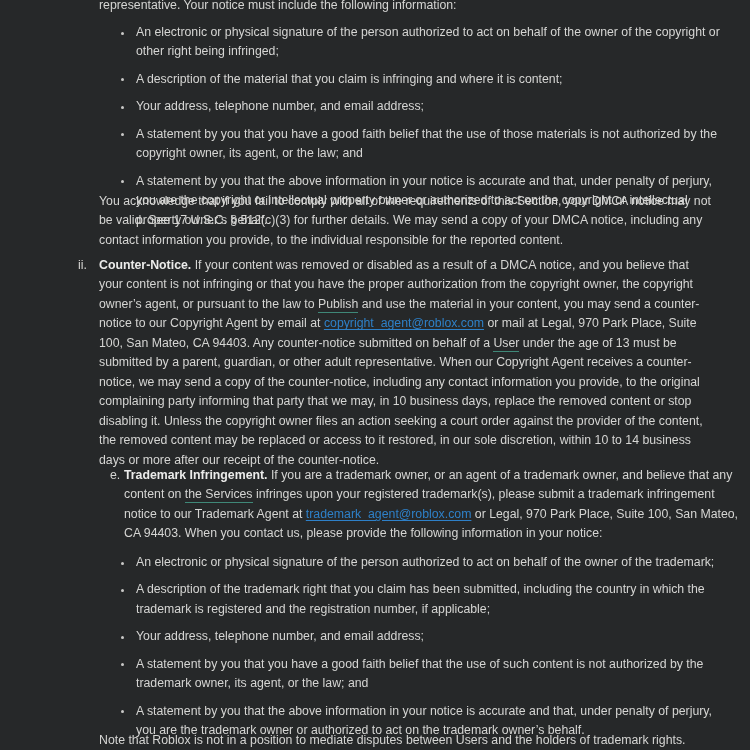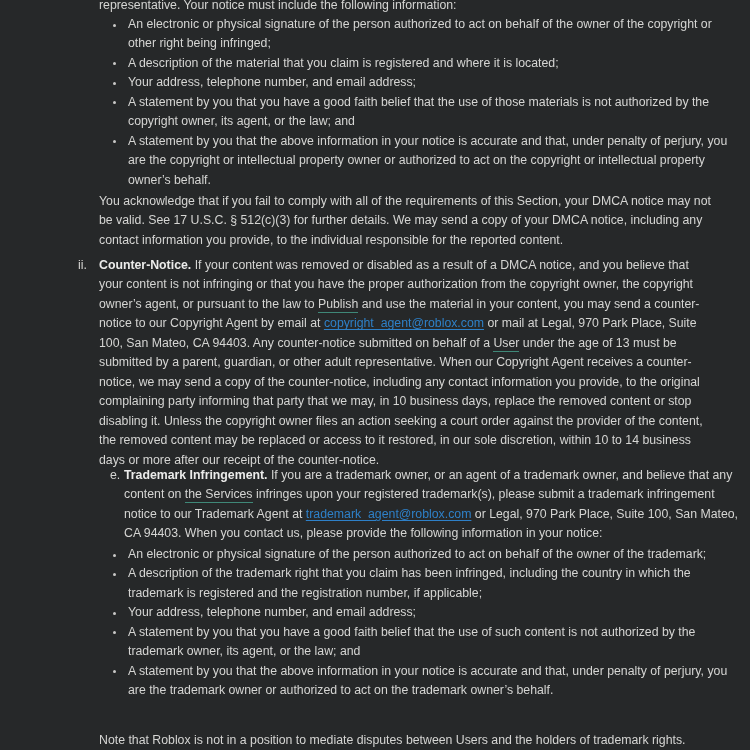--- a/index.html
+++ b/index.html
@@ -66,21 +66,21 @@
   
   ul.bullets {
     position: absolute;
     margin: 0;
     padding: 0;
     list-style: none;
     width: 630px;
   }
   ul.bullets > li {
     position: relative;
-    margin: 0;
+    margin: 8px;
     padding-left: 29px;
     color: #d5d5d3;
   }
   ul.bullets > li::before {
     content: "";
     position: absolute;
     left: 14px;
     top: 8.5px;
     width: 3px;
     height: 3px;
@@ -106,39 +106,39 @@
 </style>
 </head>
 <body>
 
 <div class="page">
 
   <p class="para col" style="top:-4px;">representative. Your notice must include the following information:</p>
 
   <ul class="bullets" style="top:15px; left:99px;">
     <li>An electronic or physical signature of the person authorized to act on behalf of the owner of the copyright or other right being infringed;</li>
-    <li>A description of the material that you claim is registered and where it is located;</li>
+    <li>A description of the material that you claim is infringing and where it is content;</li>
     <li>Your address, telephone number, and email address;</li>
     <li>A statement by you that you have a good faith belief that the use of those materials is not authorized by the copyright owner, its agent, or the law; and</li>
     <li>A statement by you that the above information in your notice is accurate and that, under penalty of perjury, you are the copyright or intellectual property owner or authorized to act on the copyright or intellectual property owner’s behalf.</li>
   </ul>
 
   <p class="para col" style="top:192px;">You acknowledge that if you fail to comply with all of the requirements of this Section, your DMCA notice may not be valid. See 17 U.S.C. § 512(c)(3) for further details. We may send a copy of your DMCA notice, including any contact information you provide, to the individual responsible for the reported content.</p>
 
   <p class="para romanitem" style="top:256px;">
     <span class="marker">ii.</span><b>Counter-Notice.</b><span> If your content was removed or disabled as a result of a DMCA notice, and you believe that your content is not infringing or that you have the proper authorization from the copyright owner, the copyright owner’s agent, or pursuant to the law to </span><span class="defterm">Publish</span><span> and use the material in your content, you may send a counter-notice to our Copyright Agent by email at </span><a class="maillink">copyright_agent@roblox.com</a><span> or mail at Legal, 970 Park Place, Suite 100, San Mateo, CA 94403. Any counter-notice submitted on behalf of a </span><span class="defterm">User</span><span> under the age of 13 must be submitted by a parent, guardian, or other adult representative. When our Copyright Agent receives a counter-notice, we may send a copy of the counter-notice, including any contact information you provide, to the original complaining party informing that party that we may, in 10 business days, replace the removed content or stop disabling it. Unless the copyright owner files an action seeking a court order against the provider of the content, the removed content may be replaced or access to it restored, in our sole discretion, within 10 to 14 business days or more after our receipt of the counter-notice.</span>
   </p>
 
   <p class="para letteritem" style="top:466px;margin-left:32px;">
     <span class="marker">e.</span><b>Trademark Infringement.</b><span> If you are a trademark owner, or an agent of a trademark owner, and believe that any content on </span><span class="defterm">the Services</span><span> infringes upon your registered trademark(s), please submit a trademark infringement notice to our Trademark Agent at </span><a class="maillink">trademark_agent@roblox.com</a><span> or Legal, 970 Park Place, Suite 100, San Mateo, CA 94403. When you contact us, please provide the following information in your notice:</span>
   </p>
 
   <ul class="bullets" style="top:545px; left:99px;">
     <li>An electronic or physical signature of the person authorized to act on behalf of the owner of the trademark;</li>
-    <li>A description of the trademark right that you claim has been infringed, including the country in which the trademark is registered and the registration number, if applicable;</li>
+    <li>A description of the trademark right that you claim has been submitted, including the country in which the trademark is registered and the registration number, if applicable;</li>
     <li>Your address, telephone number, and email address;</li>
     <li>A statement by you that you have a good faith belief that the use of such content is not authorized by the trademark owner, its agent, or the law; and</li>
     <li>A statement by you that the above information in your notice is accurate and that, under penalty of perjury, you are the trademark owner or authorized to act on the trademark owner’s behalf.</li>
   </ul>
 
   <p class="para col" style="top:731px;">Note that Roblox is not in a position to mediate disputes between Users and the holders of trademark rights. However, we</p>
 
 </div>
 
 </body></html>

